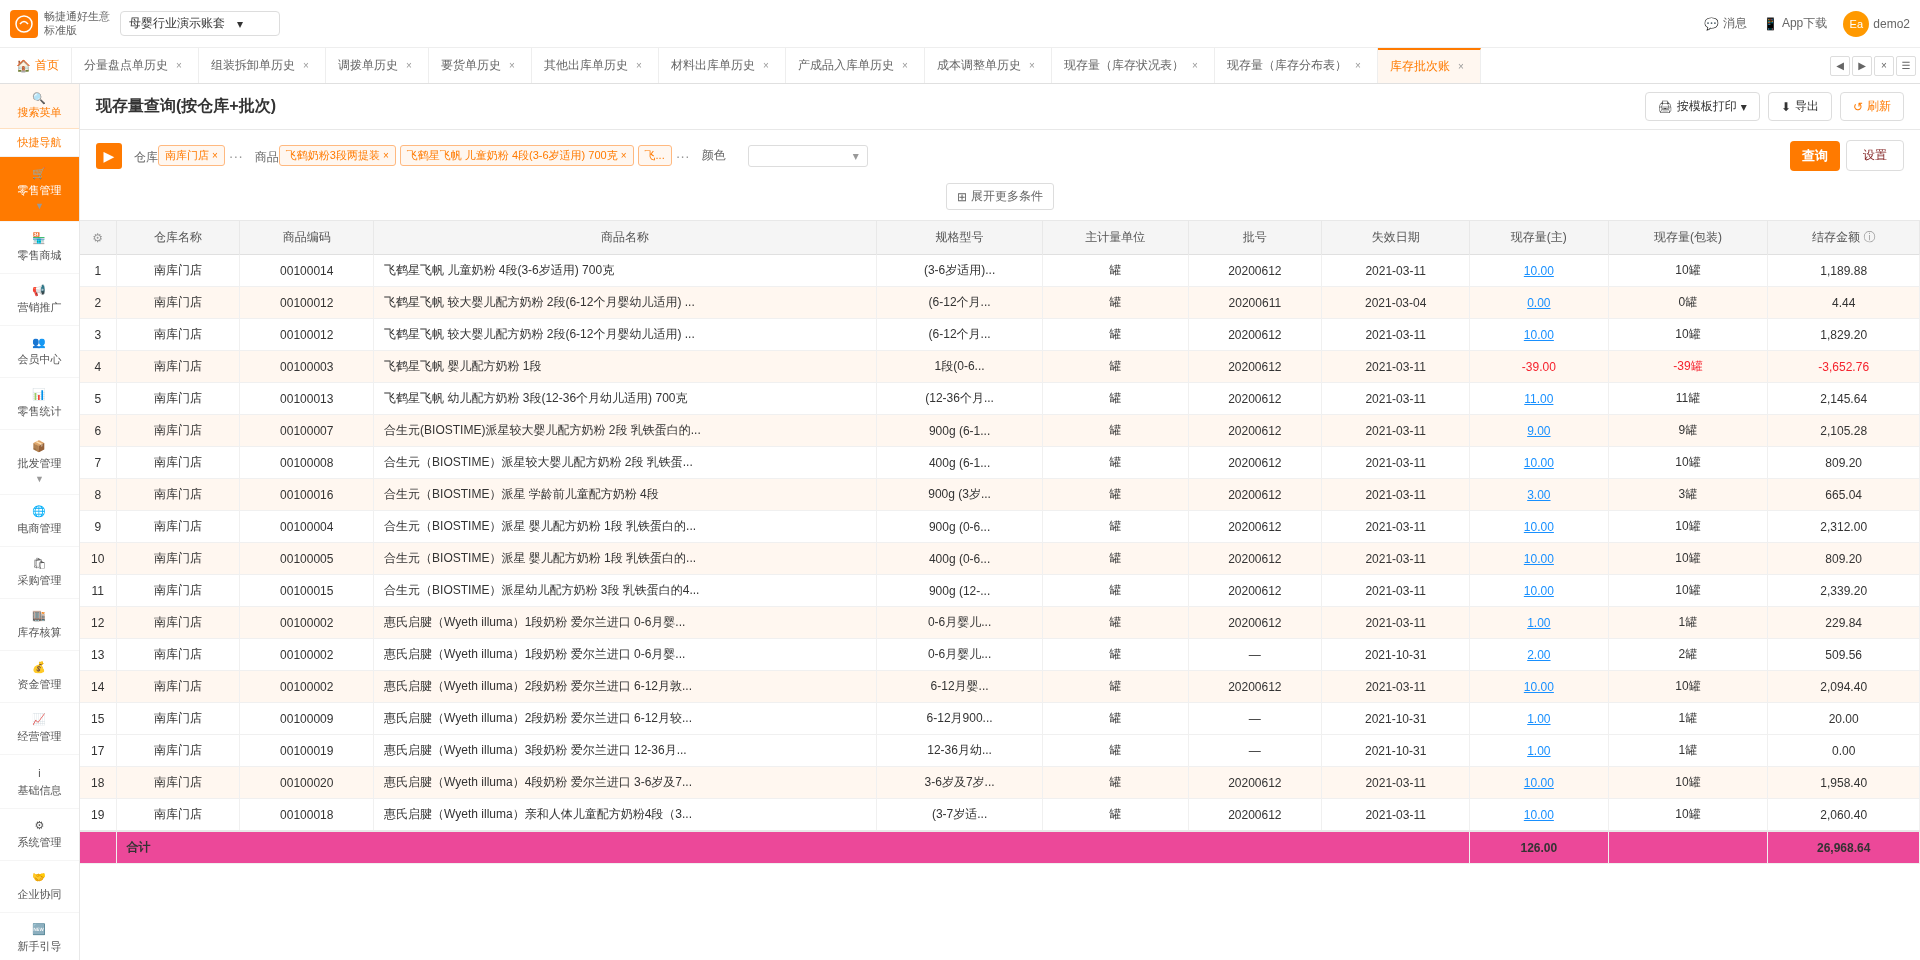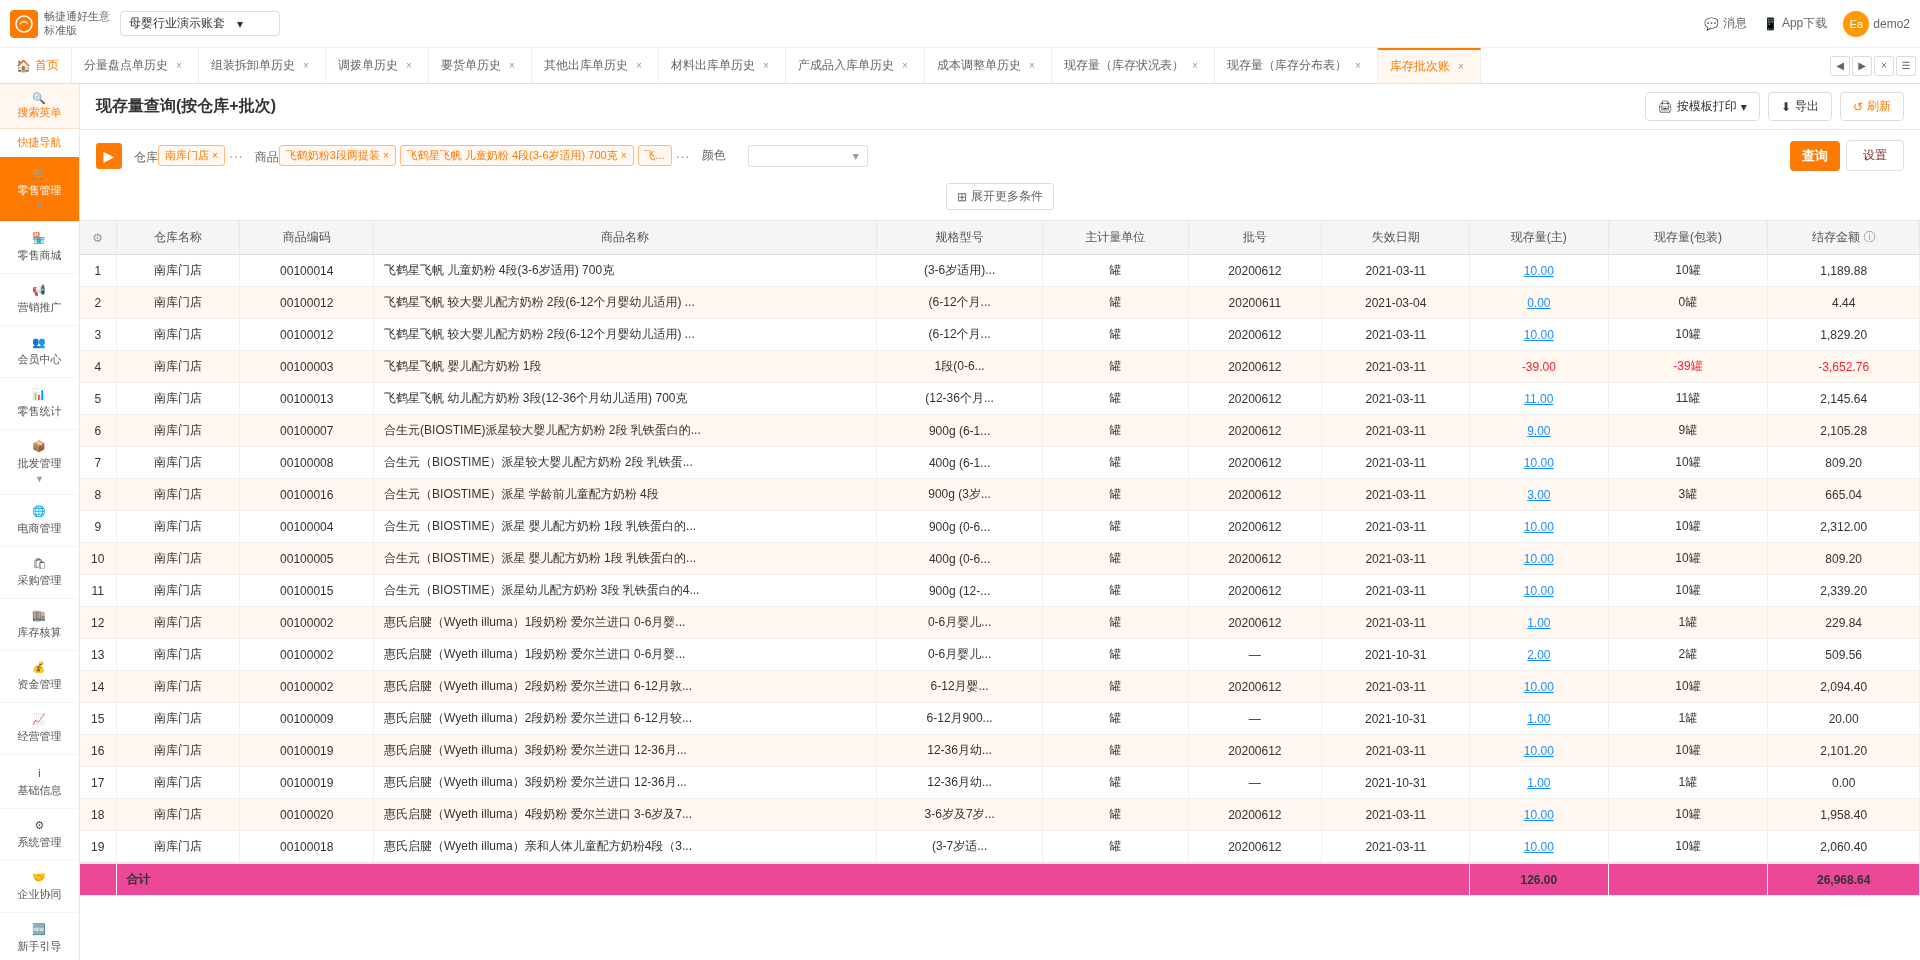--- a/index.html
+++ b/index.html
@@ -835,33 +835,20 @@
       <td>00100009</td>
       <td class="product-name">惠氏启腱（Wyeth illuma）2段奶粉 爱尔兰进口 6-12月较...</td>
       <td>6-12月900...</td>
       <td>罐</td>
       <td>—</td>
       <td>2021-10-31</td>
       <td><span class="num-link">1.00</span></td>
       <td><span class="">1罐</span></td>
       <td><span class="">20.00</span></td>
     </tr>
-            <tr class="highlight">
-      <td>16</td>
-      <td>南库门店</td>
-      <td>00100019</td>
-      <td class="product-name">惠氏启腱（Wyeth illuma）3段奶粉 爱尔兰进口 12-36月...</td>
-      <td>12-36月幼...</td>
-      <td>罐</td>
-      <td>20200612</td>
-      <td>2021-03-11</td>
-      <td><span class="num-link">10.00</span></td>
-      <td><span class="">10罐</span></td>
-      <td><span class="">2,101.20</span></td>
-    </tr>
             <tr>
       <td>17</td>
       <td>南库门店</td>
       <td>00100019</td>
       <td class="product-name">惠氏启腱（Wyeth illuma）3段奶粉 爱尔兰进口 12-36月...</td>
       <td>12-36月幼...</td>
       <td>罐</td>
       <td>—</td>
       <td>2021-10-31</td>
       <td><span class="num-link">1.00</span></td>

